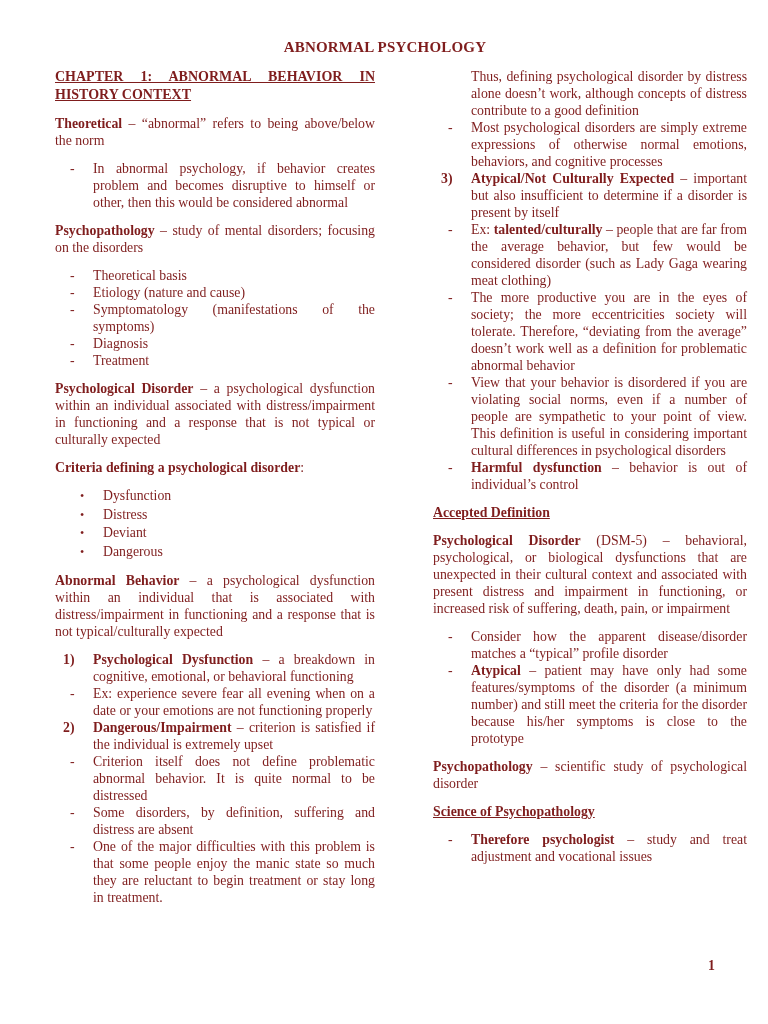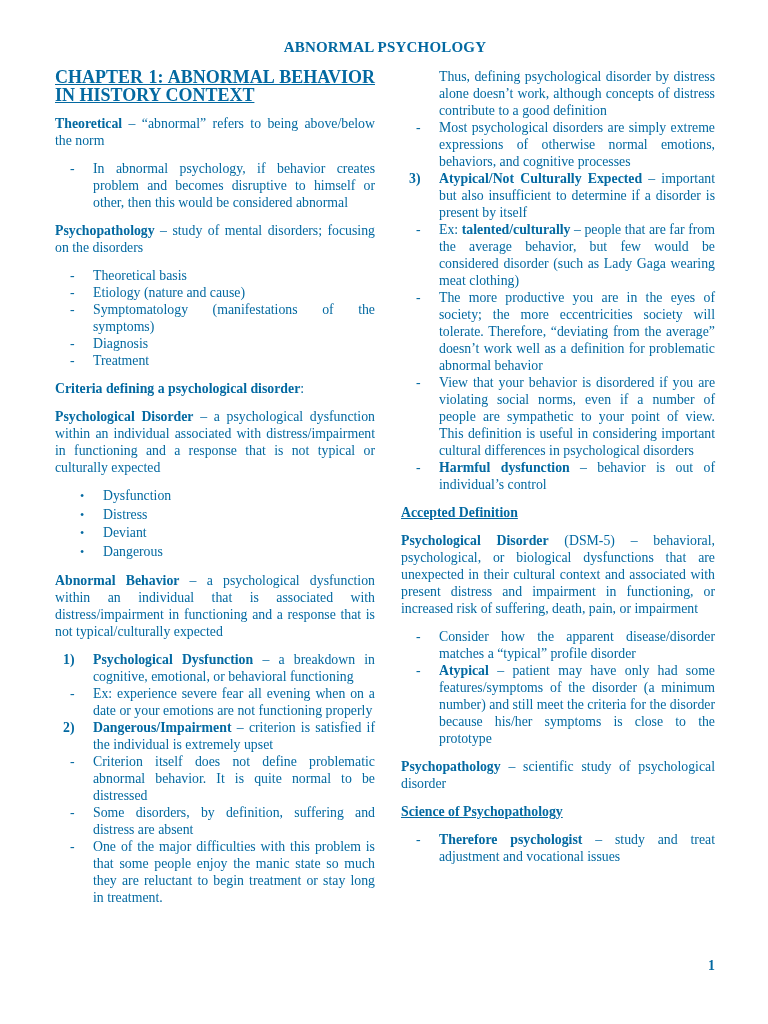--- a/index.html
+++ b/index.html
@@ -5,21 +5,21 @@
   html, body {
     margin: 0;
     padding: 0;
     background: #ffffff;
   }
   .page {
     position: relative;
     width: 768px;
     height: 1024px;
     background: #ffffff;
-    color: #0369a1;
+    color: #7f1d1d;
     font-family: "Liberation Serif", "DejaVu Serif", serif;
     overflow: hidden;
   }
   .content {
     position: absolute;
     left: 55px;
     right: 53px;
     top: 38px;
   }
   .doc-title {
@@ -33,29 +33,29 @@
   .cols {
     display: flex;
     gap: 26px;
   }
   .col {
     font-size: 13.8px;
     line-height: 17px;
     text-align: justify;
   }
   .col-left  { width: 320px; flex: 0 0 320px; }
-  .col-right { width: 314px; flex: 0 0 314px; }
+  .col-right { width: 314px; flex: 0 0 314px; margin-left: 32px; }
 
   
   .blk { margin: 0; }
   .h1 {
     font-weight: bold;
     text-decoration: underline;
     margin: 0 0 11px 0;
-    font-size: 18px;
+    font-size: 14px;
     line-height: 18px;
   }
   .h2 {
     font-weight: bold;
     text-decoration: underline;
     margin: 11px 0;
   }
   .p { margin: 11px 0; }
   .col > .blk:first-child { margin-top: 0; }
 
@@ -103,22 +103,22 @@
       <div class="col col-left" id="col-left">
           <div class="blk h1">CHAPTER 1: ABNORMAL BEHAVIOR IN HISTORY CONTEXT</div>
           <div class="blk p"><b>Theoretical</b> – “abnormal” refers to being above/below the norm</div>
           <div class="blk dash"><span class="marker">-</span>In abnormal psychology, if behavior creates problem and becomes disruptive to himself or other, then this would be considered abnormal</div>
           <div class="blk p"><b>Psychopathology</b> – study of mental disorders; focusing on the disorders</div>
           <div class="blk dash"><span class="marker">-</span>Theoretical basis</div>
           <div class="blk dash"><span class="marker">-</span>Etiology (nature and cause)</div>
           <div class="blk dash"><span class="marker">-</span>Symptomatology (manifestations of the symptoms)</div>
           <div class="blk dash"><span class="marker">-</span>Diagnosis</div>
           <div class="blk dash"><span class="marker">-</span>Treatment</div>
+          <div class="blk p"><b>Psychological Disorder</b> – a psychological dysfunction within an individual associated with distress/impairment in functioning and a response that is not typical or culturally expected</div>
           <div class="blk p"><b>Criteria defining a psychological disorder</b>:</div>
-          <div class="blk p"><b>Psychological Disorder</b> – a psychological dysfunction within an individual associated with distress/impairment in functioning and a response that is not typical or culturally expected</div>
           <div class="blk bullet"><span class="marker">•</span>Dysfunction</div>
           <div class="blk bullet"><span class="marker">•</span>Distress</div>
           <div class="blk bullet"><span class="marker">•</span>Deviant</div>
           <div class="blk bullet"><span class="marker">•</span>Dangerous</div>
           <div class="blk p"><b>Abnormal Behavior</b> – a psychological dysfunction within an individual that is associated with distress/impairment in functioning and a response that is not typical/culturally expected</div>
           <div class="blk num"><span class="marker">1)</span><b>Psychological Dysfunction</b> – a breakdown in cognitive, emotional, or behavioral functioning</div>
           <div class="blk dash"><span class="marker">-</span>Ex: experience severe fear all evening when on a date or your emotions are not functioning properly</div>
           <div class="blk num"><span class="marker">2)</span><b>Dangerous/Impairment</b> – criterion is satisfied if the individual is extremely upset</div>
           <div class="blk dash"><span class="marker">-</span>Criterion itself does not define problematic abnormal behavior. It is quite normal to be distressed</div>
           <div class="blk dash"><span class="marker">-</span>Some disorders, by definition, suffering and distress are absent</div>

